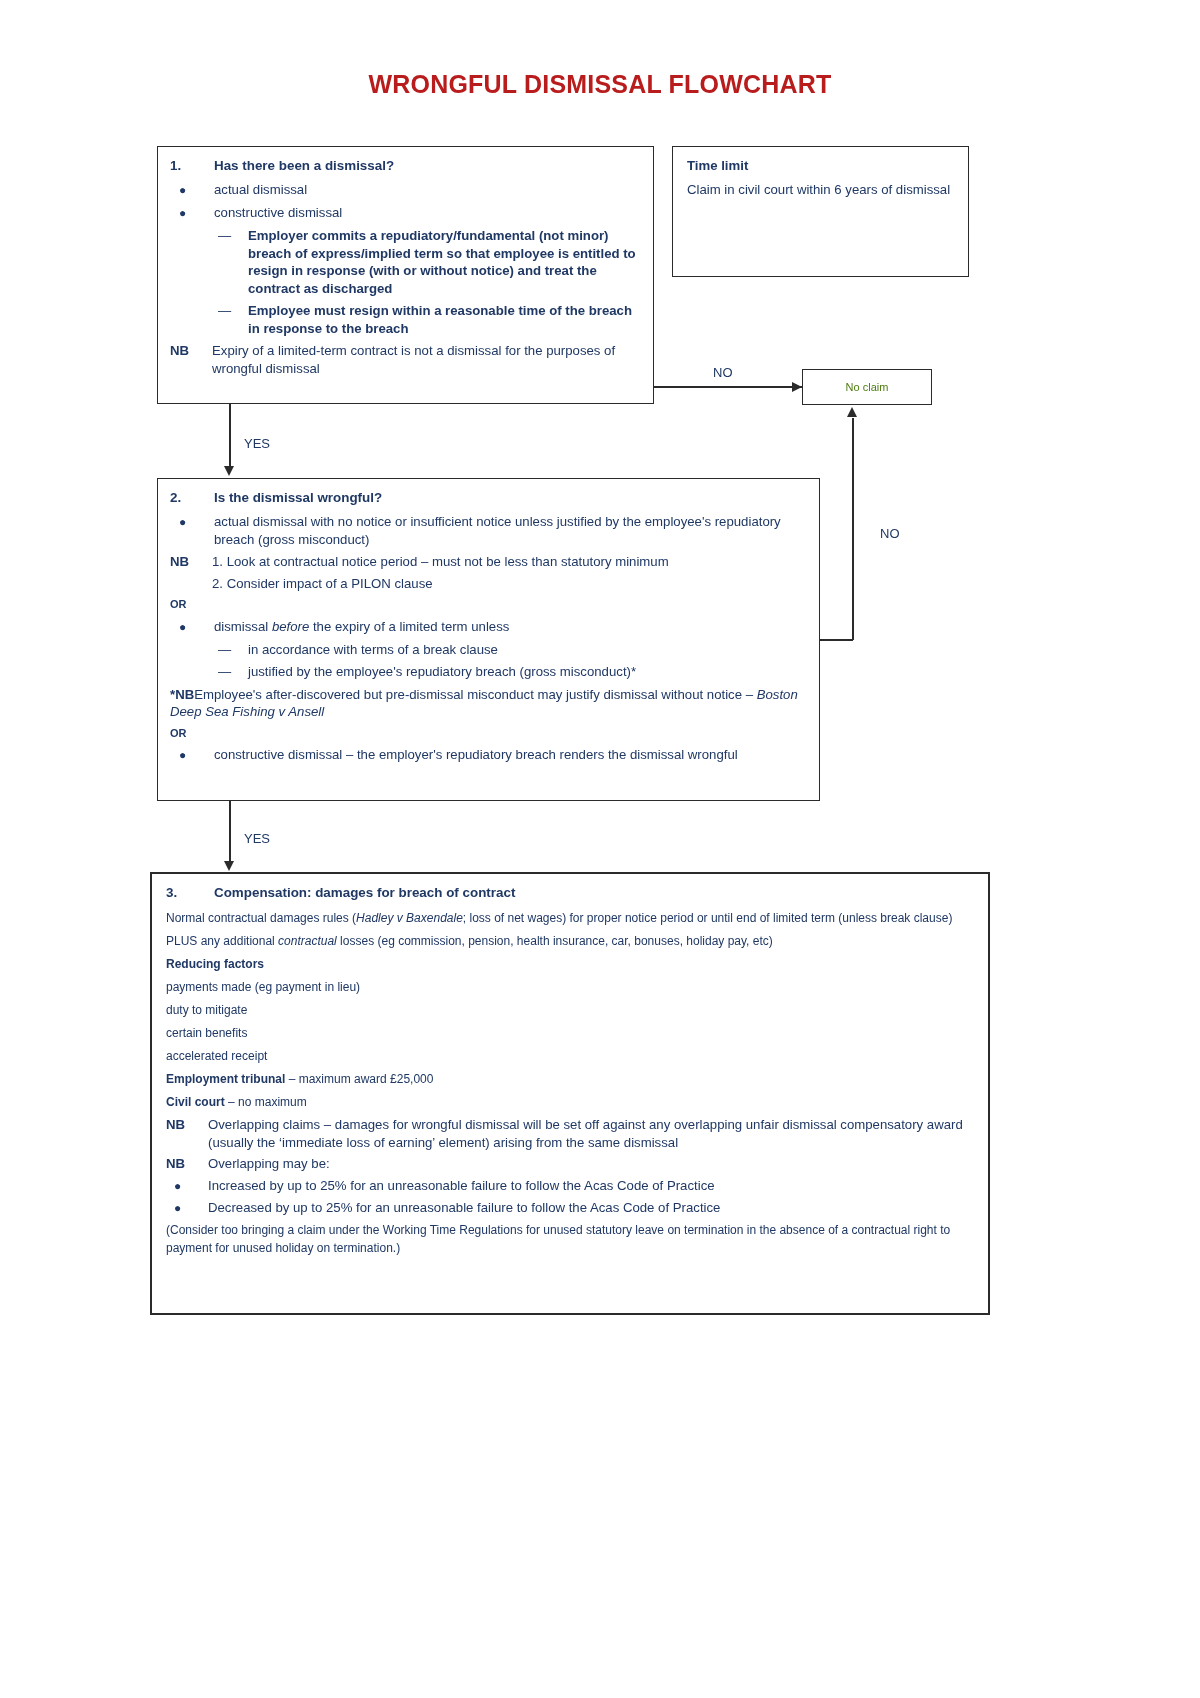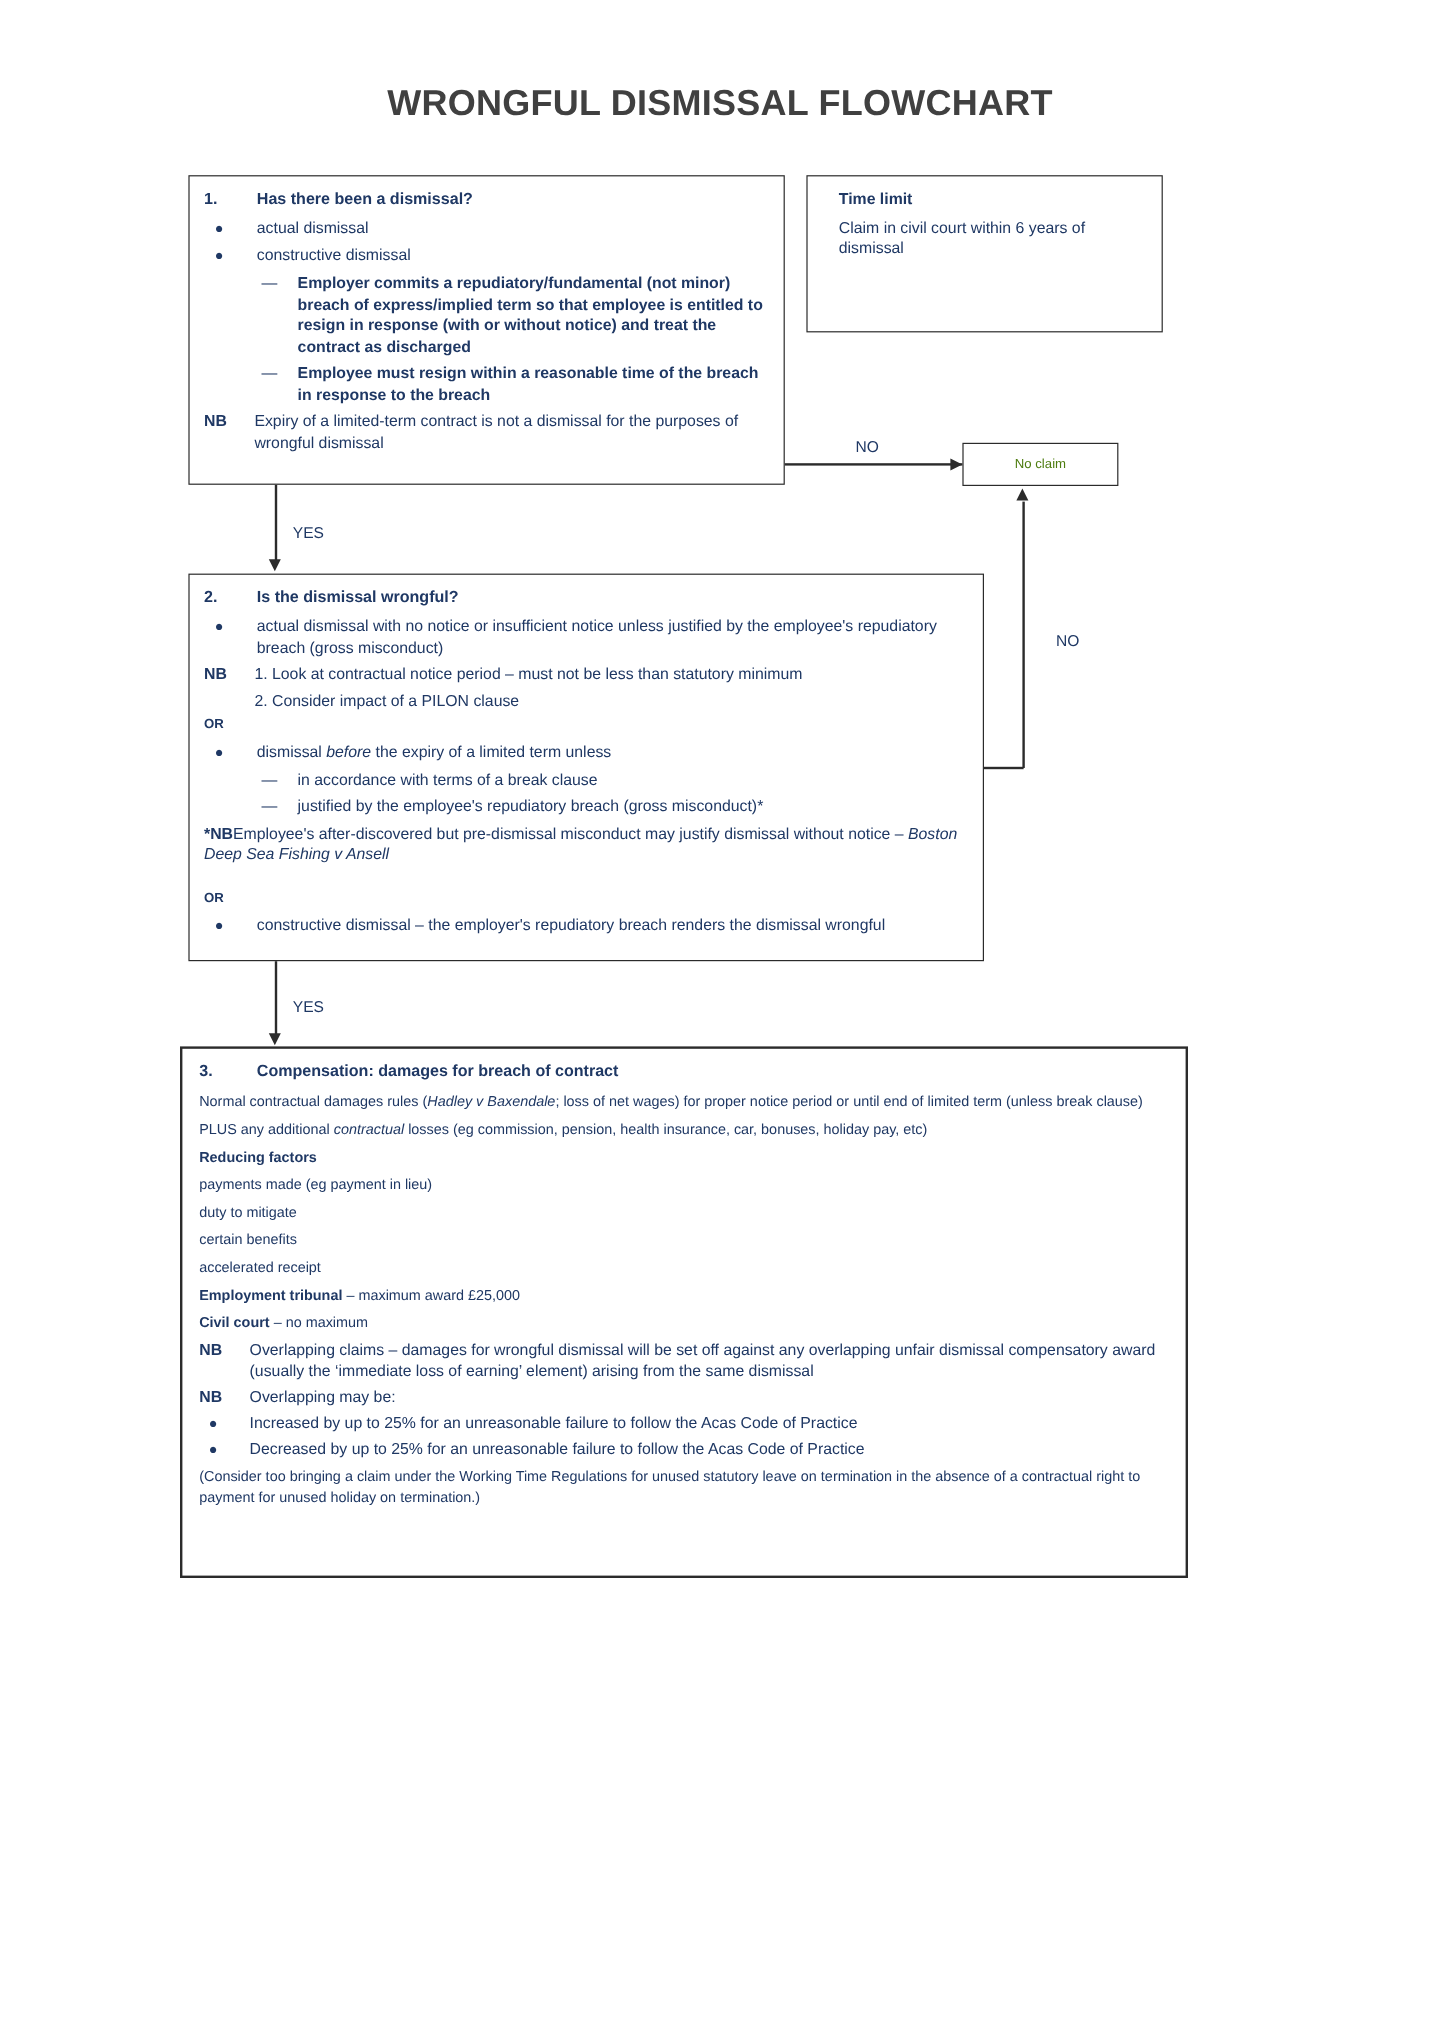--- a/index.html
+++ b/index.html
@@ -22,24 +22,24 @@
     overflow: hidden;
   }
 
   
   .title {
     position: absolute;
     left: 0;
     top: 70px;
     width: 1200px;
     text-align: center;
-    font-size: 30px;
+    font-size: 25px;
     font-weight: bold;
     letter-spacing: 0.2px;
-    color: #404040;
+    color: #b91c1c;
     font-family: "Liberation Sans", sans-serif;
   }
 
   
   .box {
     position: absolute;
     box-sizing: border-box;
     border: 1.5px solid #2b2b2b;
     background: #ffffff;
     color: #1F3864;
@@ -52,21 +52,21 @@
     width: 497px;
     height: 258px;
     padding: 10px 12px 6px 12px;
   }
   
   #boxTime {
     left: 672px;
     top: 146px;
     width: 297px;
     height: 131px;
-    padding: 10px 12px 6px 26px;
+    padding: 10px 12px 6px 14px;
   }
   
   #boxNoClaim {
     left: 802px;
     top: 369px;
     width: 130px;
     height: 36px;
     padding: 0;
     display: flex;
     align-items: center;
@@ -304,21 +304,21 @@
     <div class="dashrow">
       <span class="dsh">—</span>
       <span class="dtxt">in accordance with terms of a break clause</span>
     </div>
 
     <div class="dashrow">
       <span class="dsh">—</span>
       <span class="dtxt">justified by the employee's repudiatory breach (gross misconduct)*</span>
     </div>
 
-    <div class="ln" style="margin-bottom:20px;">
+    <div class="ln" style="margin-bottom:4px;">
       <span class="b">*NB</span><span>Employee's after-discovered but pre-dismissal misconduct may justify dismissal without notice – </span><span class="i">Boston Deep Sea Fishing v Ansell</span>
     </div>
 
     <div class="orlab">OR</div>
 
     <div class="bulletrow">
       <span class="bdot">●</span>
       <span class="btxt">constructive dismissal – the employer's repudiatory breach renders the dismissal wrongful</span>
     </div>
   </div>

